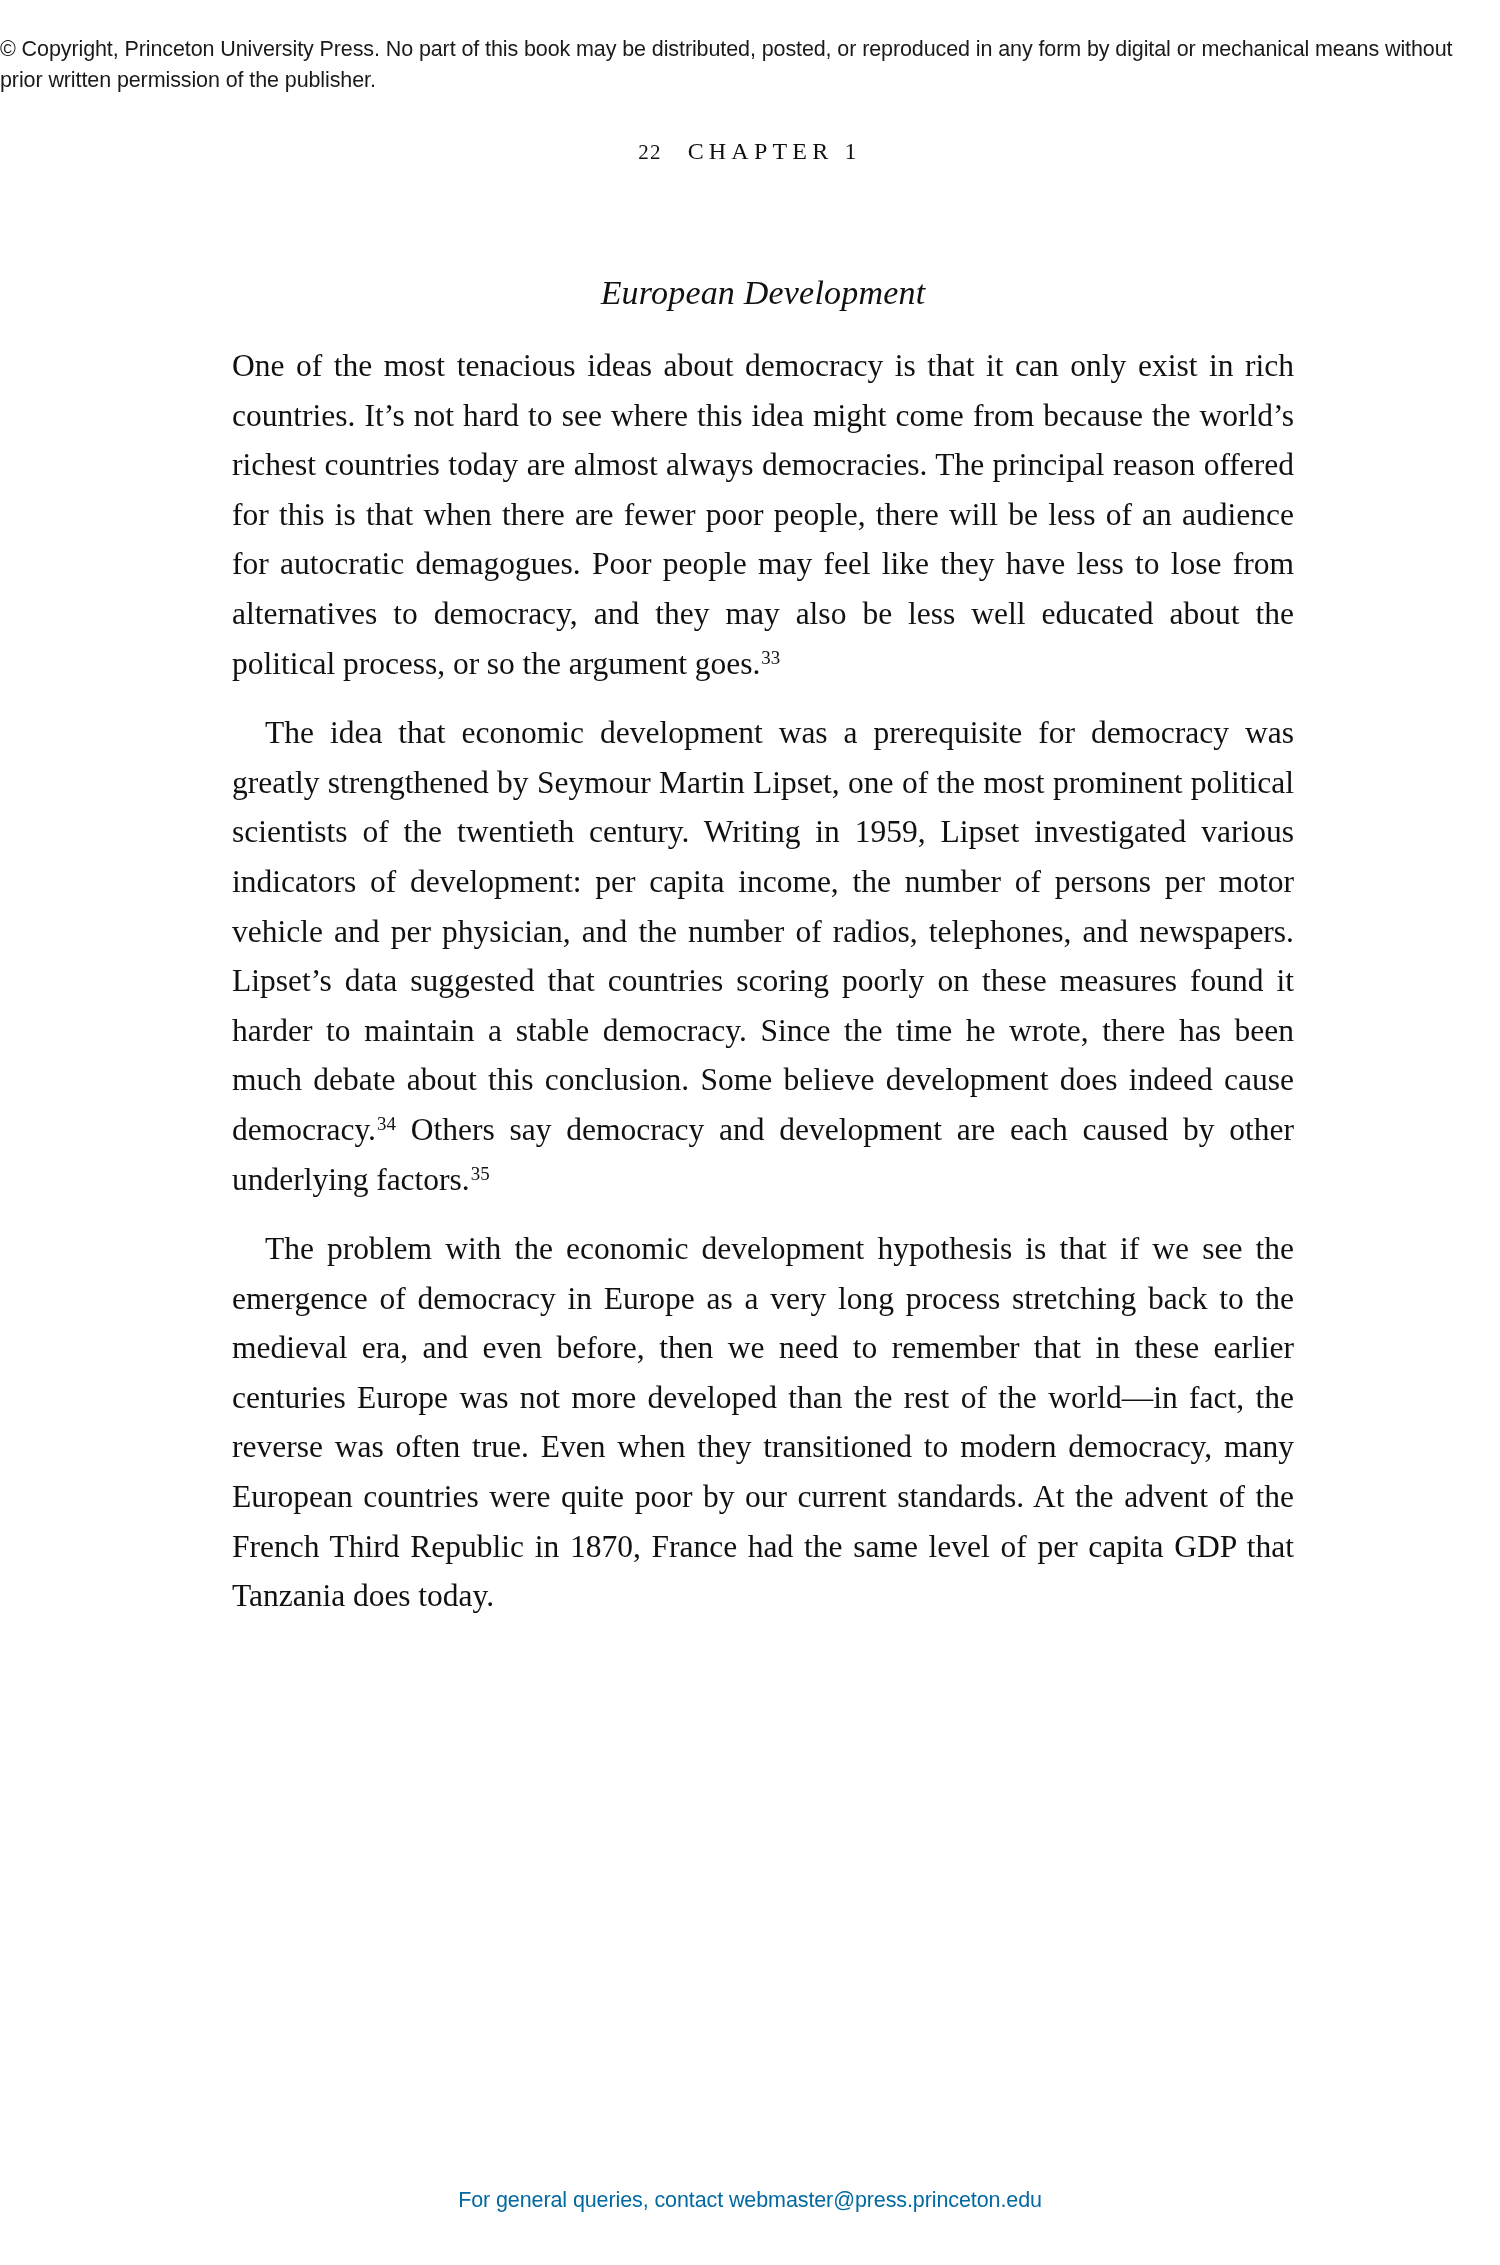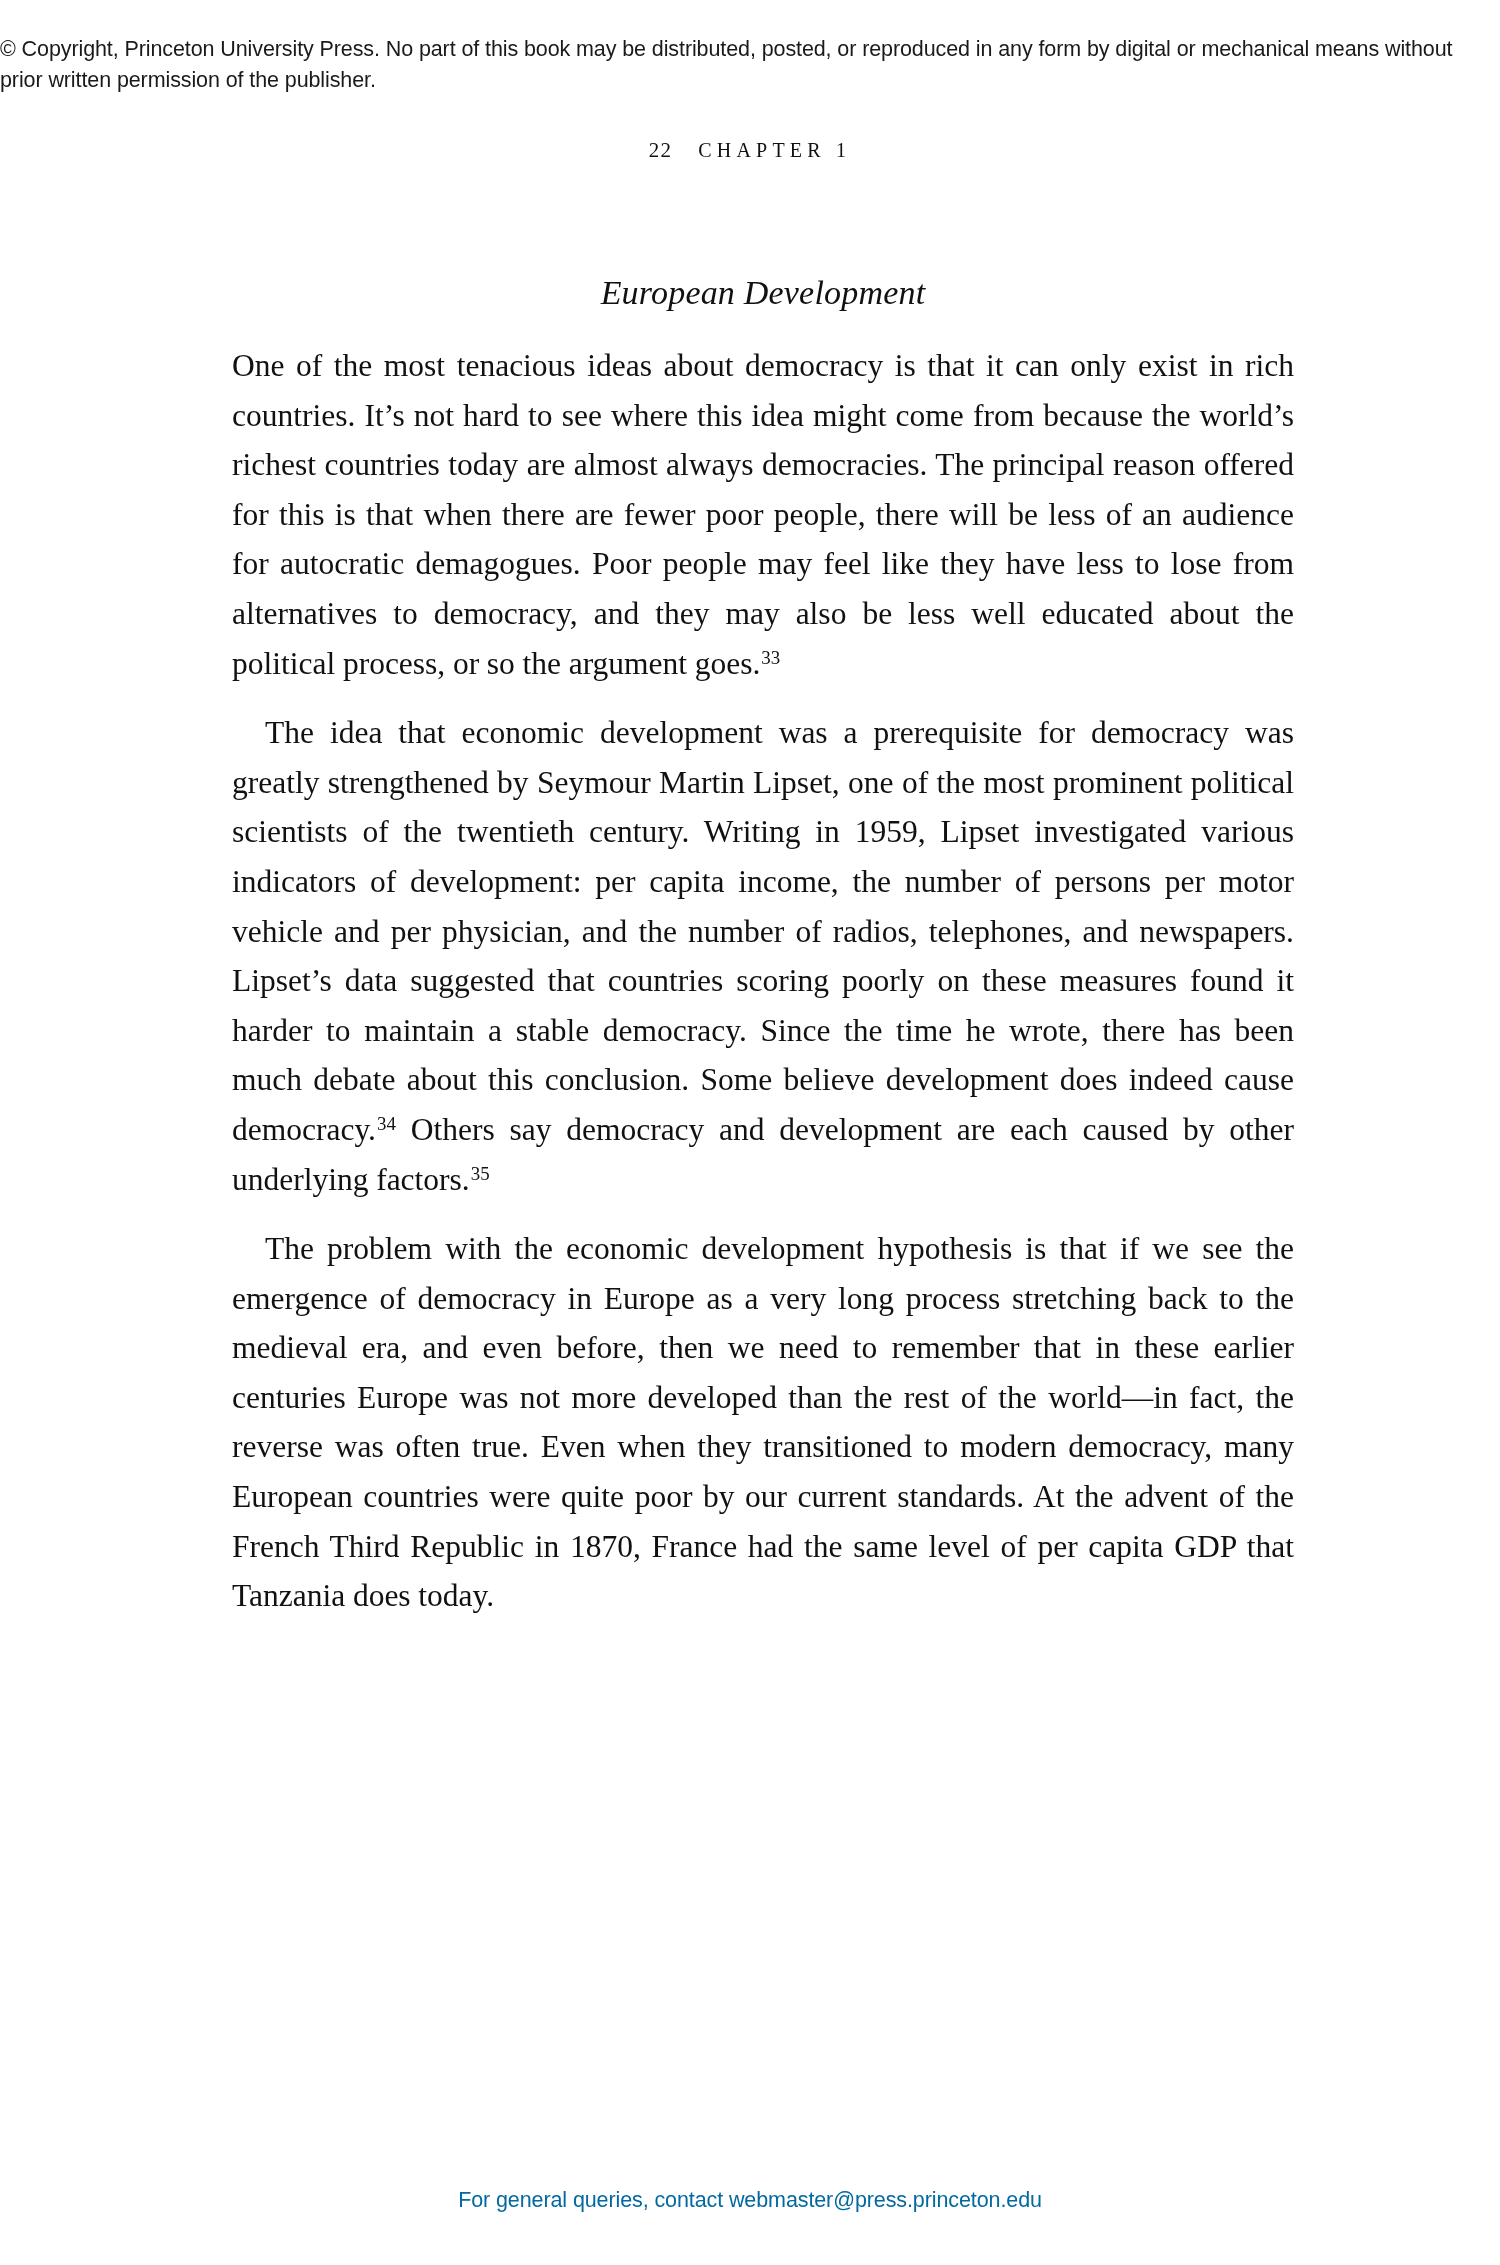--- a/index.html
+++ b/index.html
@@ -57,21 +57,21 @@
   .rh-folio {
     letter-spacing: 1.2px;
     font-variant-numeric: oldstyle-nums;
     text-align: right;
   }
   .rh-gap { display: inline-block; width: 26px; }
   .rh-chapter {
     letter-spacing: 5.2px;
     font-variant: small-caps;
     text-transform: uppercase;
-    font-size: 20px;
+    font-size: 24px;
   }
 
   
   .text-column {
     position: absolute;
     left: 232px;
     top: 195px;
     width: 1062px;
   }
 

